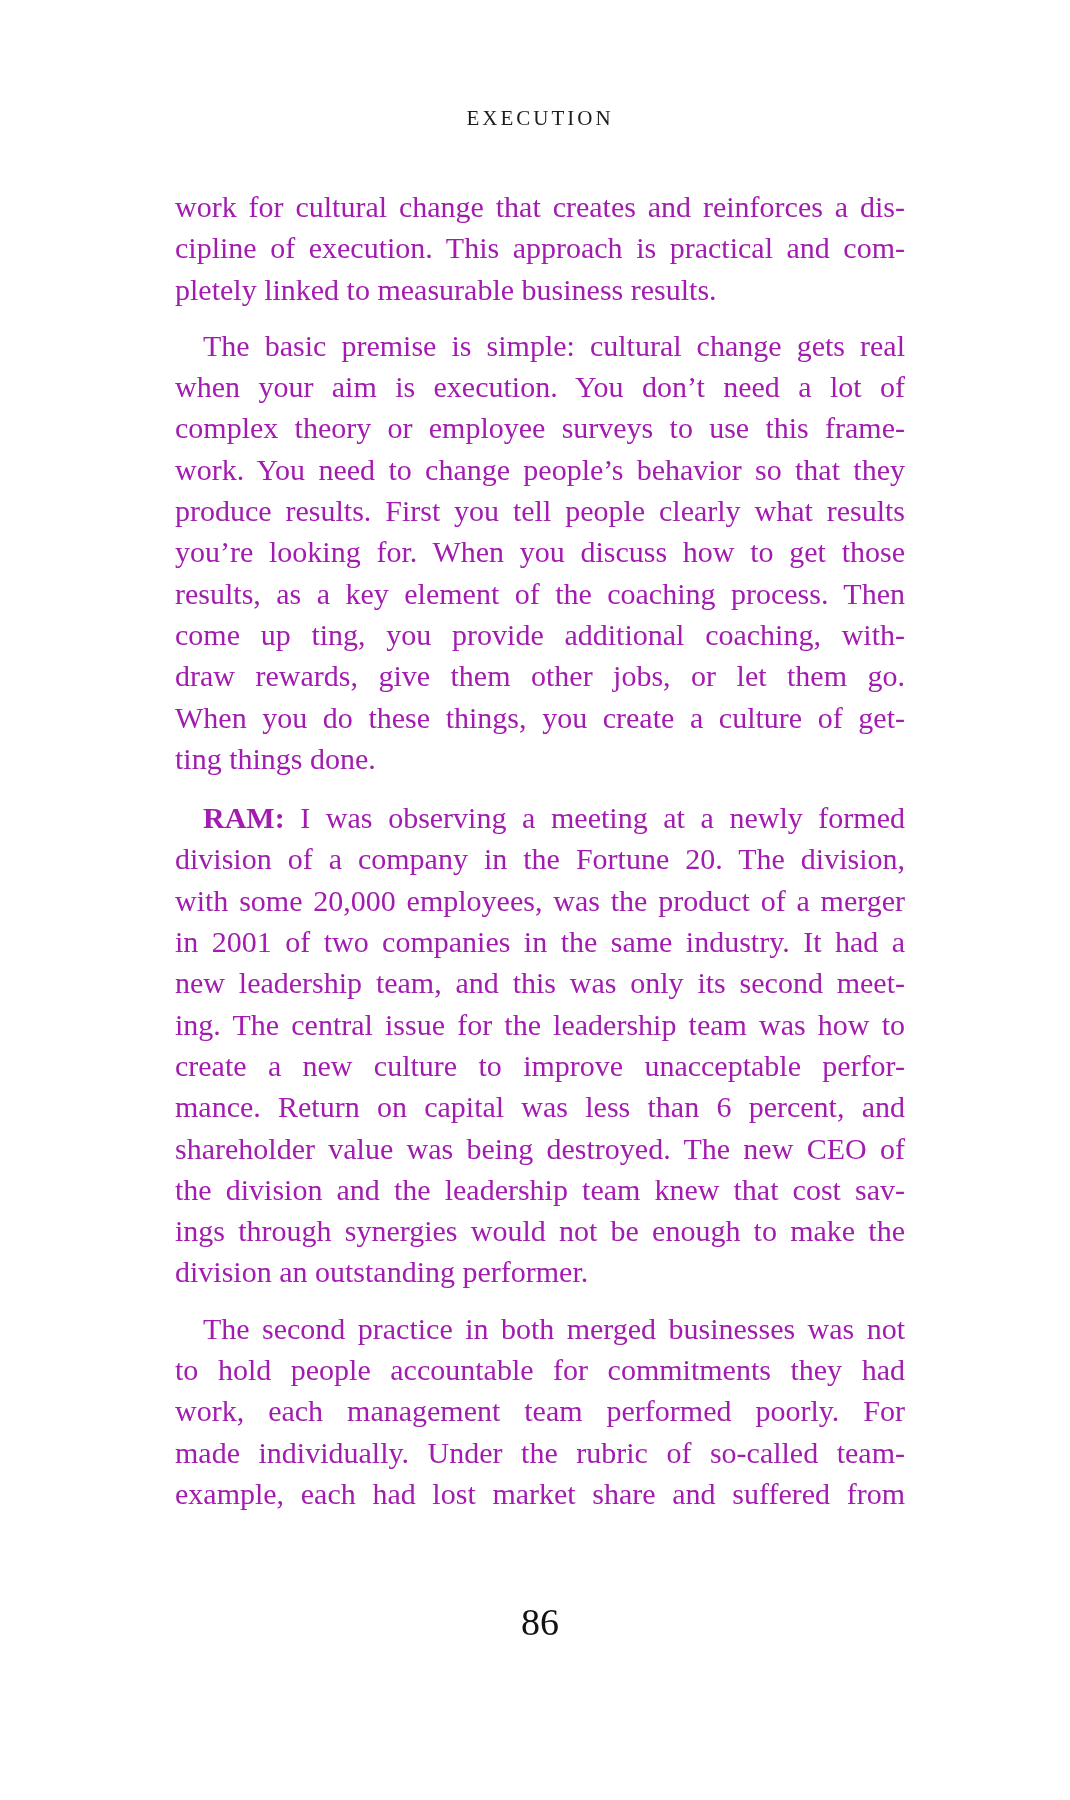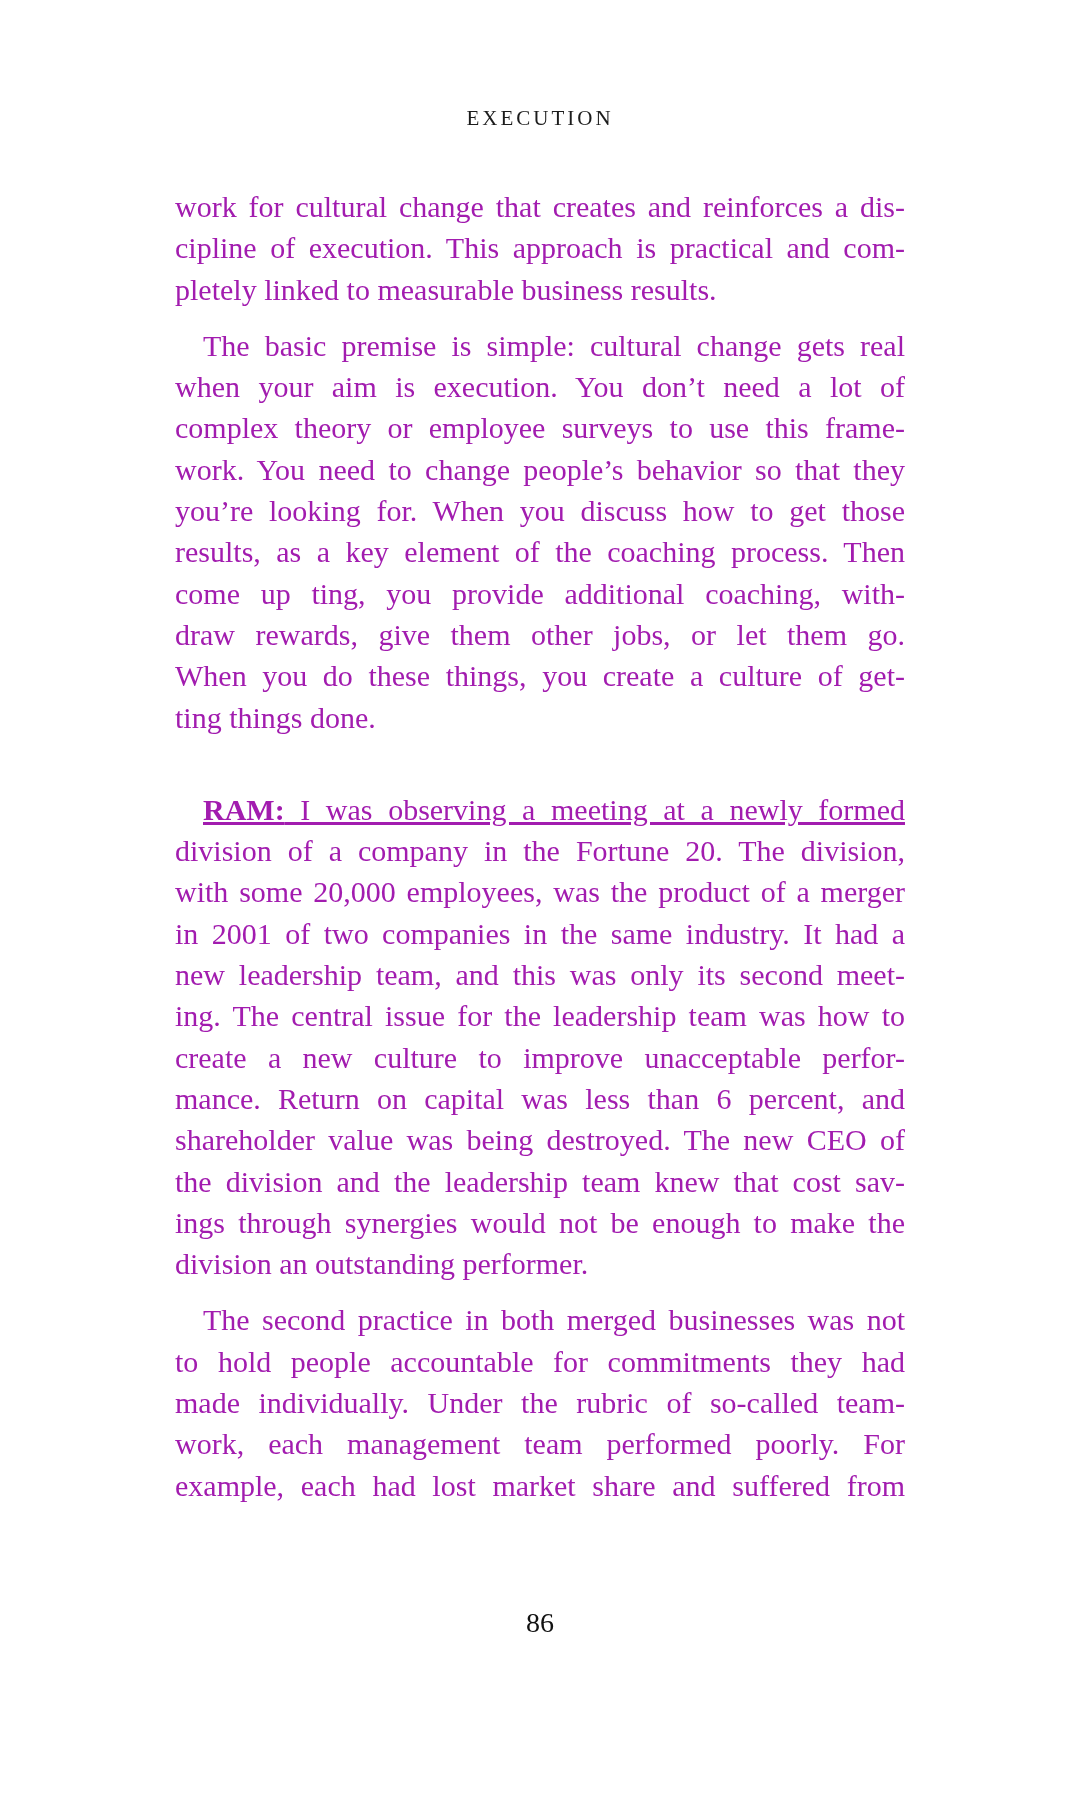--- a/index.html
+++ b/index.html
@@ -38,66 +38,67 @@
     line-height: 41.3px;
     color: #a21caf;
   }
   .line {
     text-align: justify;
     text-align-last: justify;
     text-justify: inter-word;
   }
   .line.end { text-align-last: left; }
   .line.indent { text-indent: 28px; margin-top: 15px; }
-  .line.gap { margin-top: 51px; text-decoration: underline; }
+  .line.gap { margin-top: 18px; }
   .line b { font-weight: bold; }
   .page-number {
     position: absolute;
     top: 1602px;
     left: 175px;
     width: 730px;
     text-align: center;
-    font-size: 28px;
+    font-size: 38px;
     line-height: 41.3px;
     color: #121212;
   }
 </style>
 </head>
 <body>
 
 <div class="page">
   <div class="running-header">EXECUTION</div>
 
   <div class="body-text">
       <div class="line">work for cultural change that creates and reinforces a dis-</div>
       <div class="line">cipline of execution. This approach is practical and com-</div>
       <div class="line end">pletely linked to measurable business results.</div>
       <div class="line indent">The basic premise is simple: cultural change gets real</div>
       <div class="line">when your aim is execution. You don’t need a lot of</div>
       <div class="line">complex theory or employee surveys to use this frame-</div>
       <div class="line">work. You need to change people’s behavior so that they</div>
+      <div class="line">produce results. First you tell people clearly what results</div>
       <div class="line">you’re looking for. When you discuss how to get those</div>
       <div class="line">results, as a key element of the coaching process. Then</div>
       <div class="line">come up ting, you provide additional coaching, with-</div>
       <div class="line">draw rewards, give them other jobs, or let them go.</div>
       <div class="line">When you do these things, you create a culture of get-</div>
       <div class="line end">ting things done.</div>
       <div class="line indent gap"><b>RAM:</b> I was observing a meeting at a newly formed</div>
       <div class="line">division of a company in the Fortune 20. The division,</div>
       <div class="line">with some 20,000 employees, was the product of a merger</div>
       <div class="line">in 2001 of two companies in the same industry. It had a</div>
       <div class="line">new leadership team, and this was only its second meet-</div>
       <div class="line">ing. The central issue for the leadership team was how to</div>
       <div class="line">create a new culture to improve unacceptable perfor-</div>
       <div class="line">mance. Return on capital was less than 6 percent, and</div>
       <div class="line">shareholder value was being destroyed. The new CEO of</div>
       <div class="line">the division and the leadership team knew that cost sav-</div>
       <div class="line">ings through synergies would not be enough to make the</div>
       <div class="line end">division an outstanding performer.</div>
       <div class="line indent">The second practice in both merged businesses was not</div>
       <div class="line">to hold people accountable for commitments they had</div>
+      <div class="line">work, each management team performed poorly. For</div>
       <div class="line">made individually. Under the rubric of so-called team-</div>
-      <div class="line">work, each management team performed poorly. For</div>
       <div class="line">example, each had lost market share and suffered from</div>
     </div>
 
   <div class="page-number">86</div>
 </div>
 
 </body></html>

